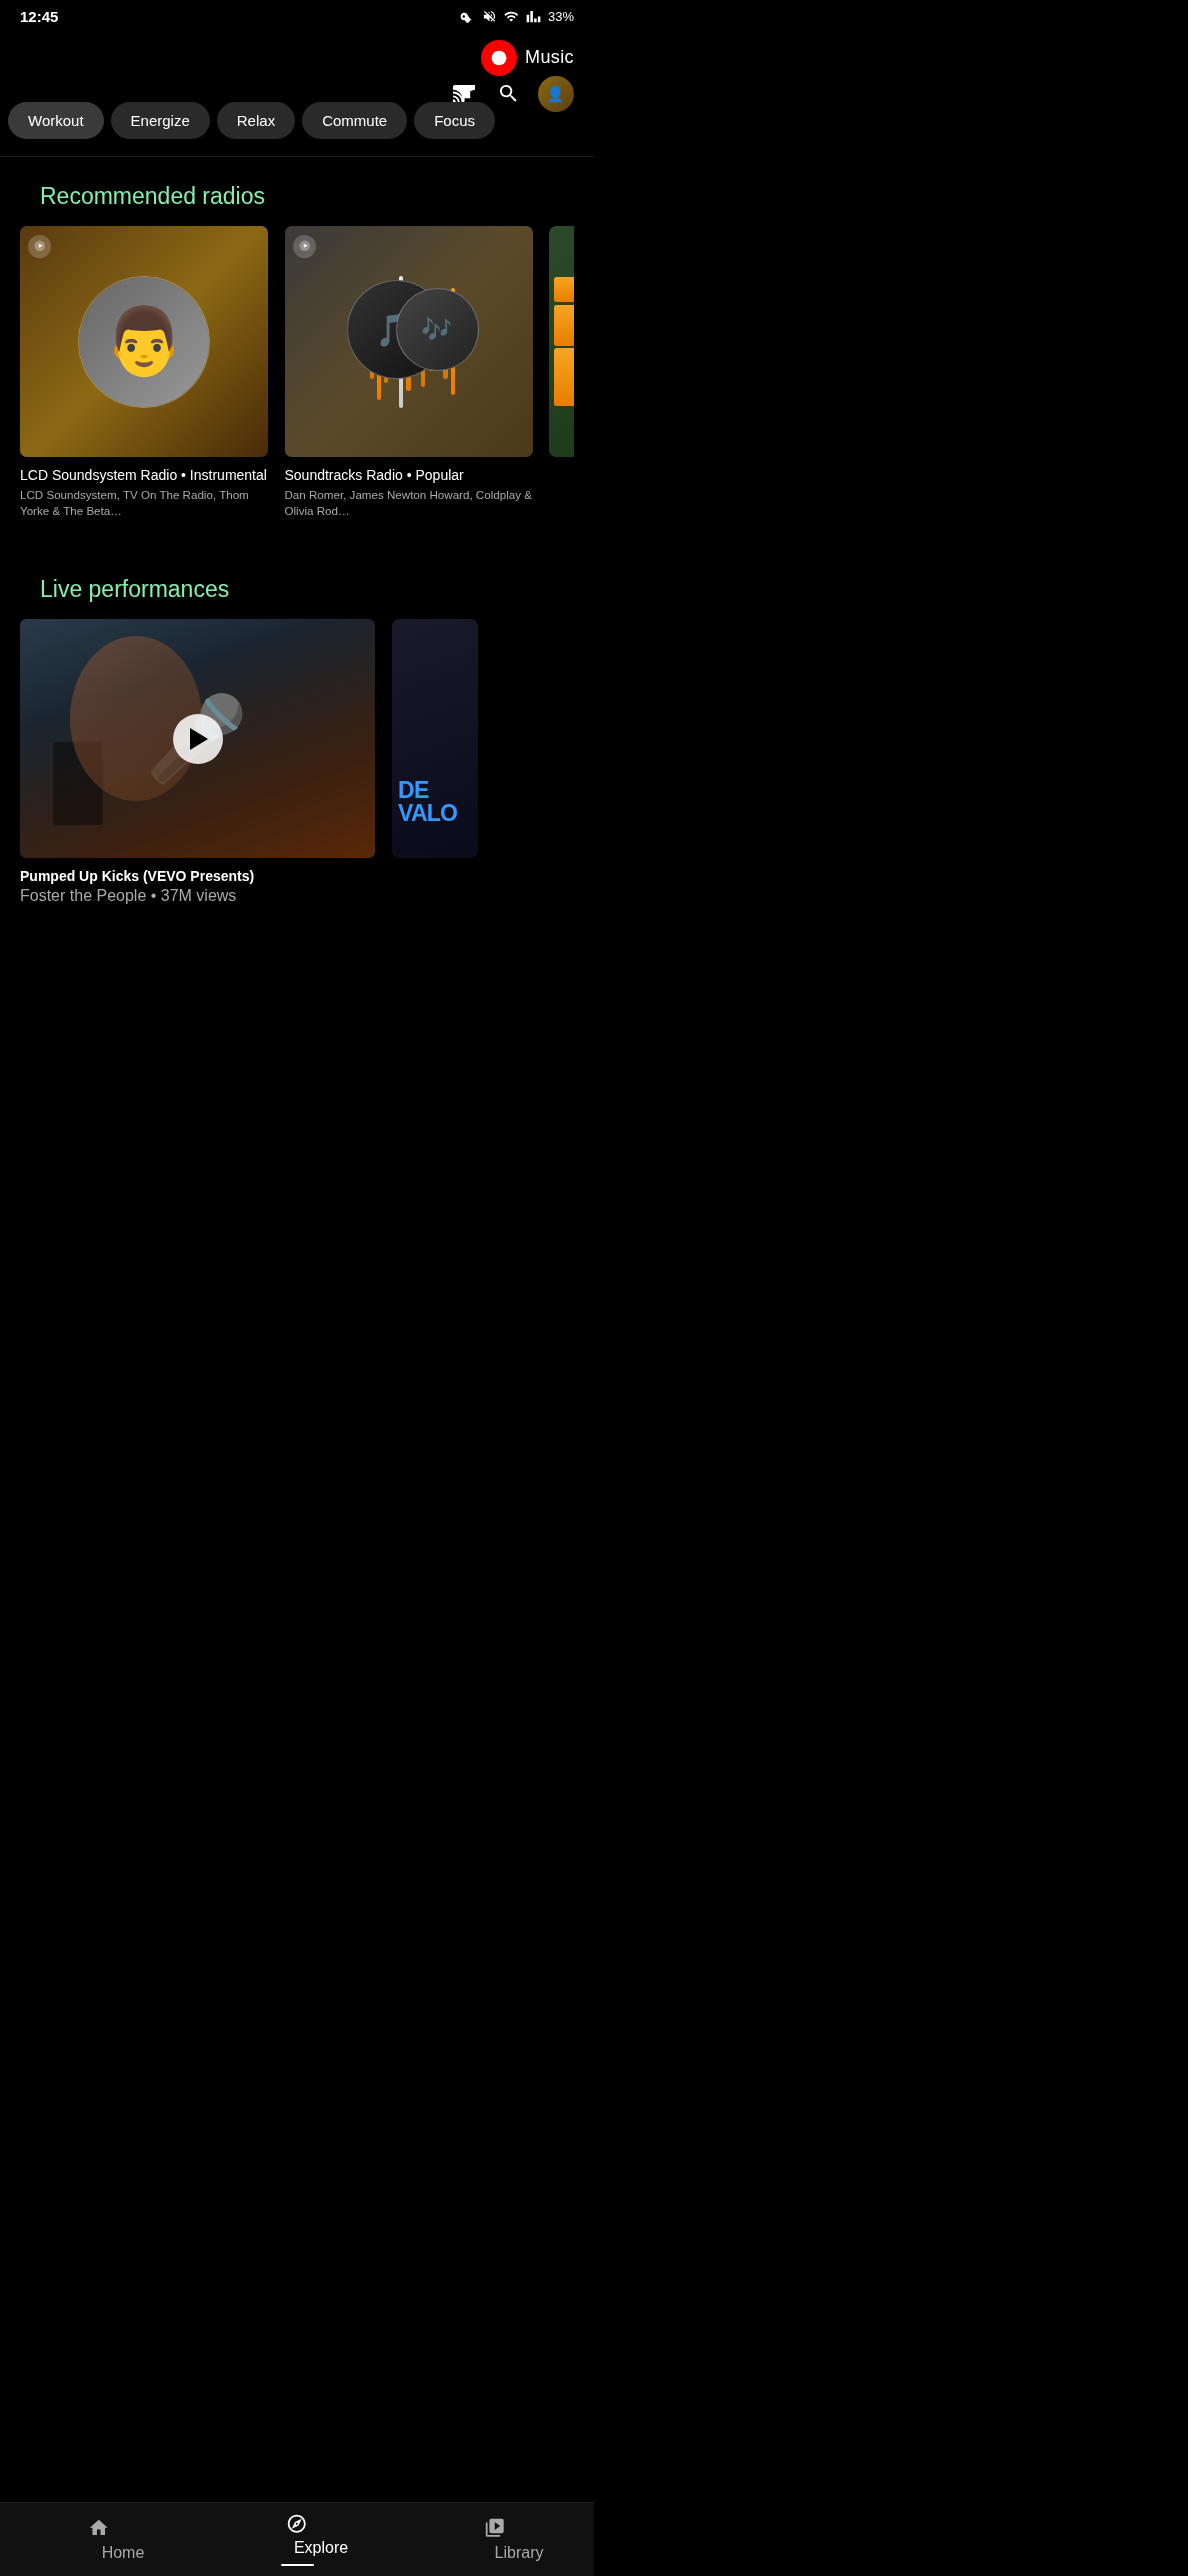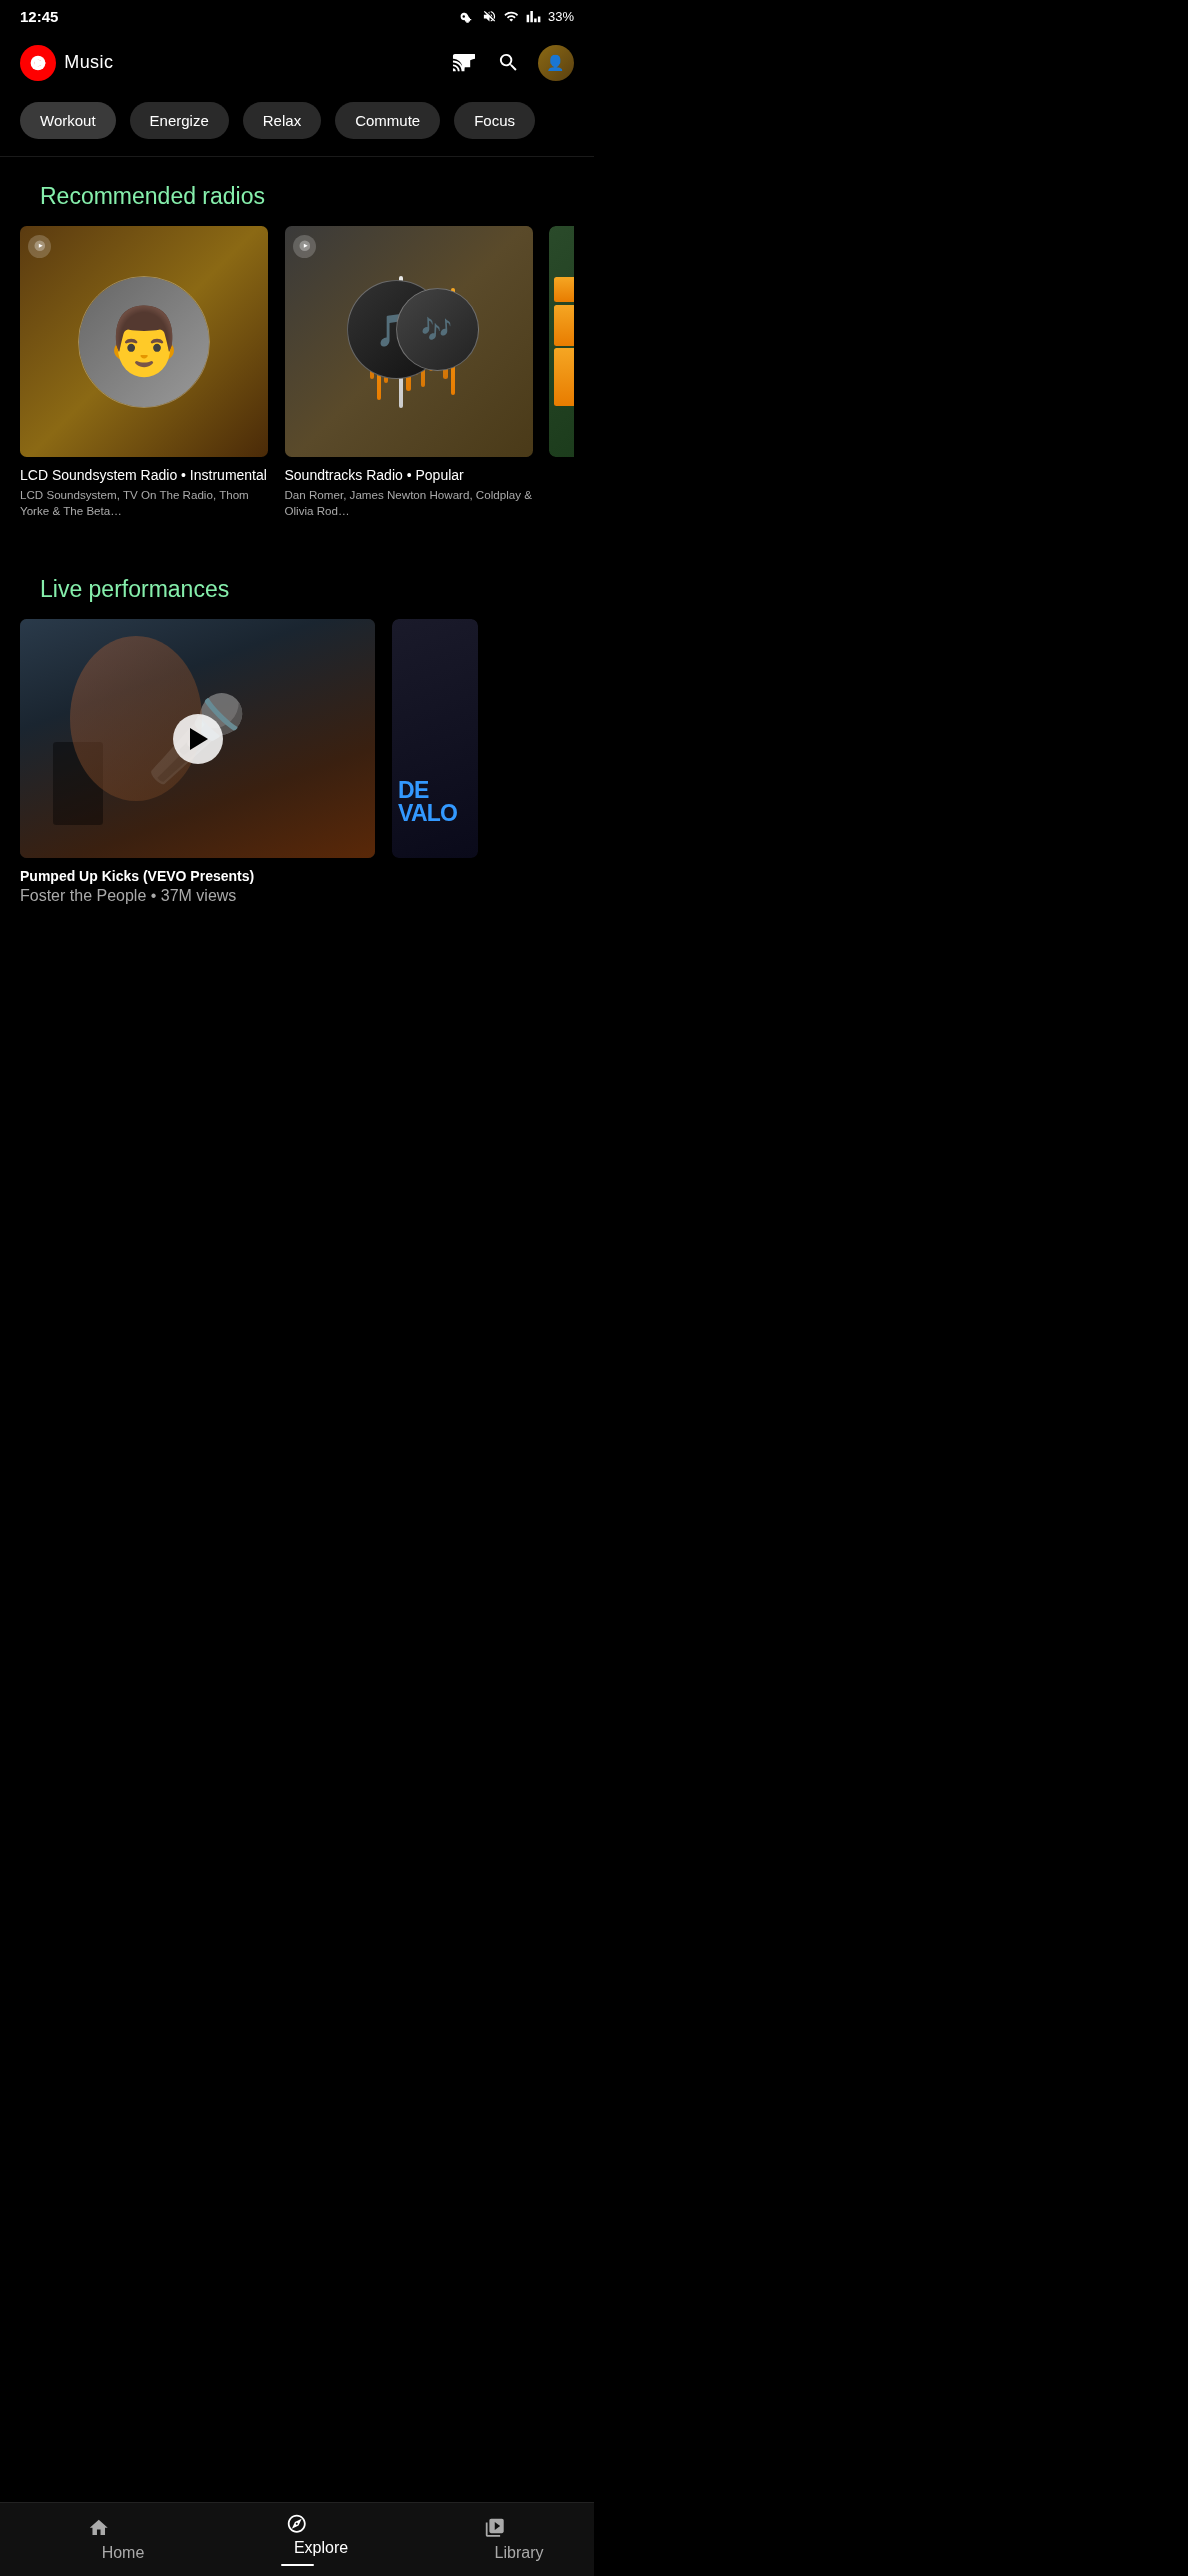--- a/index.html
+++ b/index.html
@@ -30,24 +30,25 @@
       display: flex;
       align-items: center;
       gap: 6.6px;
       font-size: 11.6px;
       color: #fff;
     }
 
     
     .header {
       display: flex;
-      align-items: center;
+      align-items: flex-end;
       justify-content: space-between;
       padding: 6.6px 20px;
       height: 59px;
+      flex-direction: column;
     }
     .logo-area {
       display: flex;
       align-items: center;
       gap: 8.3px;
     }
     .logo-icon {
       width: 36px;
       height: 36px;
     }
@@ -79,22 +80,22 @@
       display: flex;
       align-items: center;
       justify-content: center;
       font-size: 15px;
       cursor: pointer;
     }
 
     
     .mood-chips {
       display: flex;
-      gap: 14px;
-      padding: 10px 20px;
+      gap: 7px;
+      padding: 10px 8px;
       overflow-x: auto;
       scrollbar-width: none;
     }
     .mood-chips::-webkit-scrollbar { display: none; }
     .mood-chip {
       background: #2a2a2a;
       color: #fff;
       border: none;
       border-radius: 20px;
       padding: 10px 20px;

